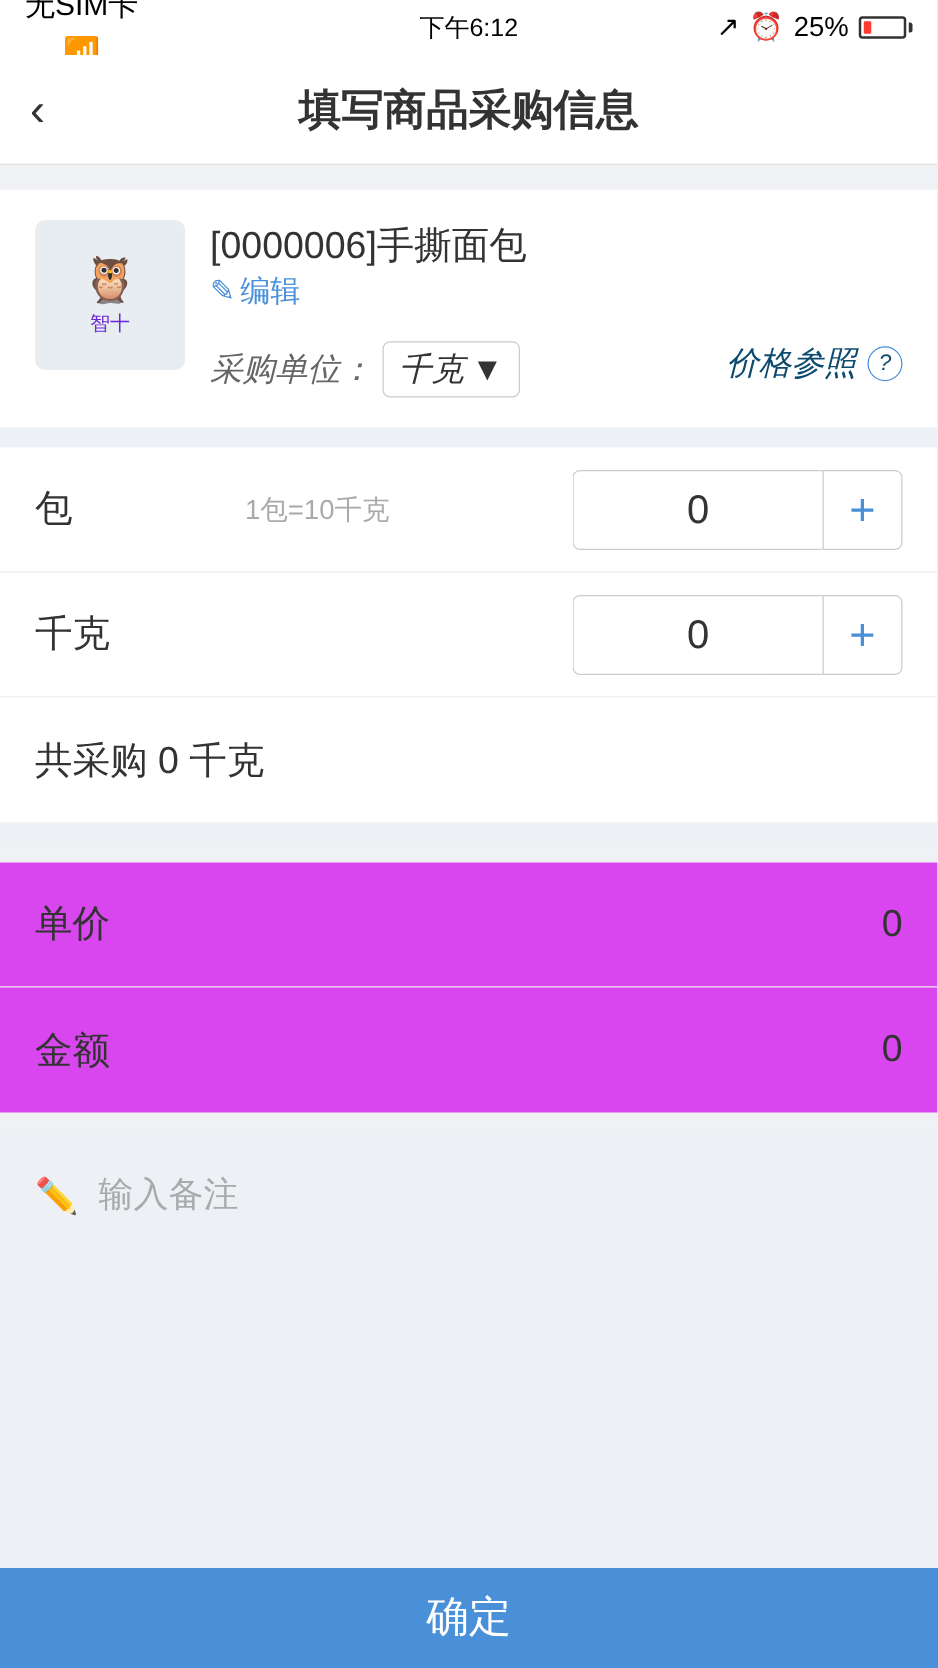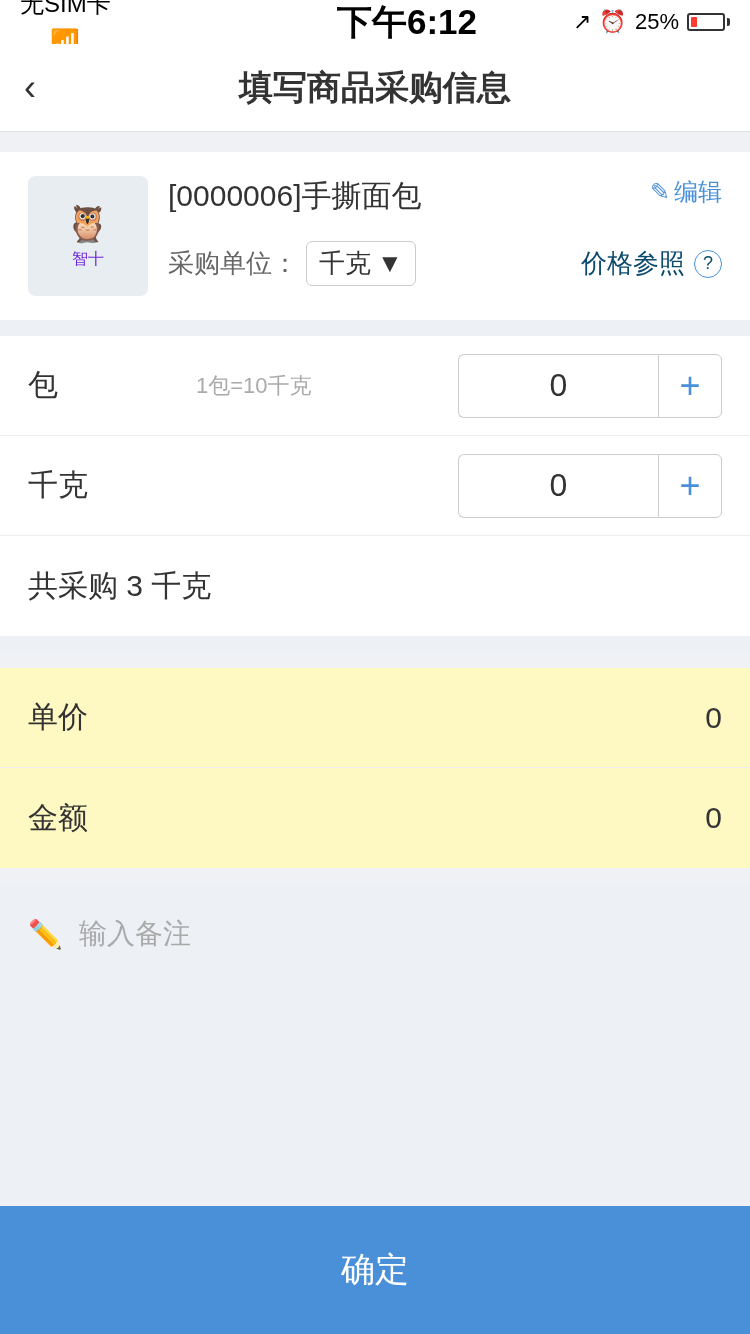--- a/index.html
+++ b/index.html
@@ -29,23 +29,22 @@
     .status-bar-left {
       display: flex;
       align-items: center;
       gap: 8px;
       flex-direction: column;
     }
     .status-bar-center {
       position: absolute;
       left: 50%;
       transform: translateX(-50%);
-      font-size: 35px;
-      font-weight: 700;
-      margin-left: 32px;
+      font-size: 20px;
+      font-weight: 400;
     }
     .status-bar-right {
       display: flex;
       align-items: center;
       gap: 8px;
       font-size: 22px;
     }
     .battery {
       display: flex;
       align-items: center;
@@ -128,40 +127,42 @@
       color: #6d28d9;
       margin-top: 4px;
     }
     .product-info {
       flex: 1;
     }
     .product-header {
       display: flex;
       align-items: flex-start;
       justify-content: flex-start;
+      flex-direction: column;
     }
     .product-name {
       font-size: 30px;
       font-weight: 500;
       color: #333;
       flex: 1;
     }
     .product-edit {
       font-size: 24px;
       color: #4a90d9;
       display: flex;
       align-items: center;
       gap: 4px;
       white-space: nowrap;
     }
     .product-unit-row {
       display: flex;
-      align-items: center;
+      align-items: flex-start;
       justify-content: space-between;
       margin-top: 24px;
+      font-style: italic;
     }
     .product-unit-label {
       font-size: 26px;
       color: #666;
     }
     .product-unit-select {
       display: flex;
       align-items: center;
       border: 1px solid #ccc;
       border-radius: 6px;
@@ -261,21 +262,21 @@
       border-radius: 6px;
       padding: 10px 30px;
       font-size: 28px;
       color: #333;
       background: #fff;
       cursor: pointer;
     }
 
     
     .price-section {
-      background: #fef9c3;
+      background: #d946ef;
       margin-top: 16px;
     }
     .price-row {
       display: flex;
       align-items: center;
       justify-content: space-between;
       padding: 0 28px;
       height: 100px;
       border-bottom: 1px solid #eee;
     }
@@ -312,21 +313,21 @@
 
     
     .content-spacer {
       height: 300px;
       background: #edf0f5;
     }
 
     
     .confirm-btn {
       width: 100%;
-      height: 128px;
+      height: 80px;
       background: #4a90d9;
       border: none;
       font-size: 34px;
       color: #fff;
       font-weight: 500;
       cursor: pointer;
       display: flex;
       align-items: center;
       justify-content: center;
       position: fixed;
@@ -408,21 +409,21 @@
     <span class="input-row-sub" style="flex:1;"></span>
     <div class="input-row-right">
       <input class="quantity-input" type="text" value="0" style="">
       <div class="plus-btn">+</div>
     </div>
   </div>
 </div>
 
 <div class="summary-section">
   <div class="summary-row">
-    <span class="summary-text">共采购 3 千克</span>
+    <span class="summary-text">共采购 0 千克</span>
   </div>
 </div>
 
 <div class="section-divider"></div>
 
 <div class="price-section">
   <div class="price-row">
     <span class="price-label">单价</span>
     <span class="price-value">0</span>
   </div>

